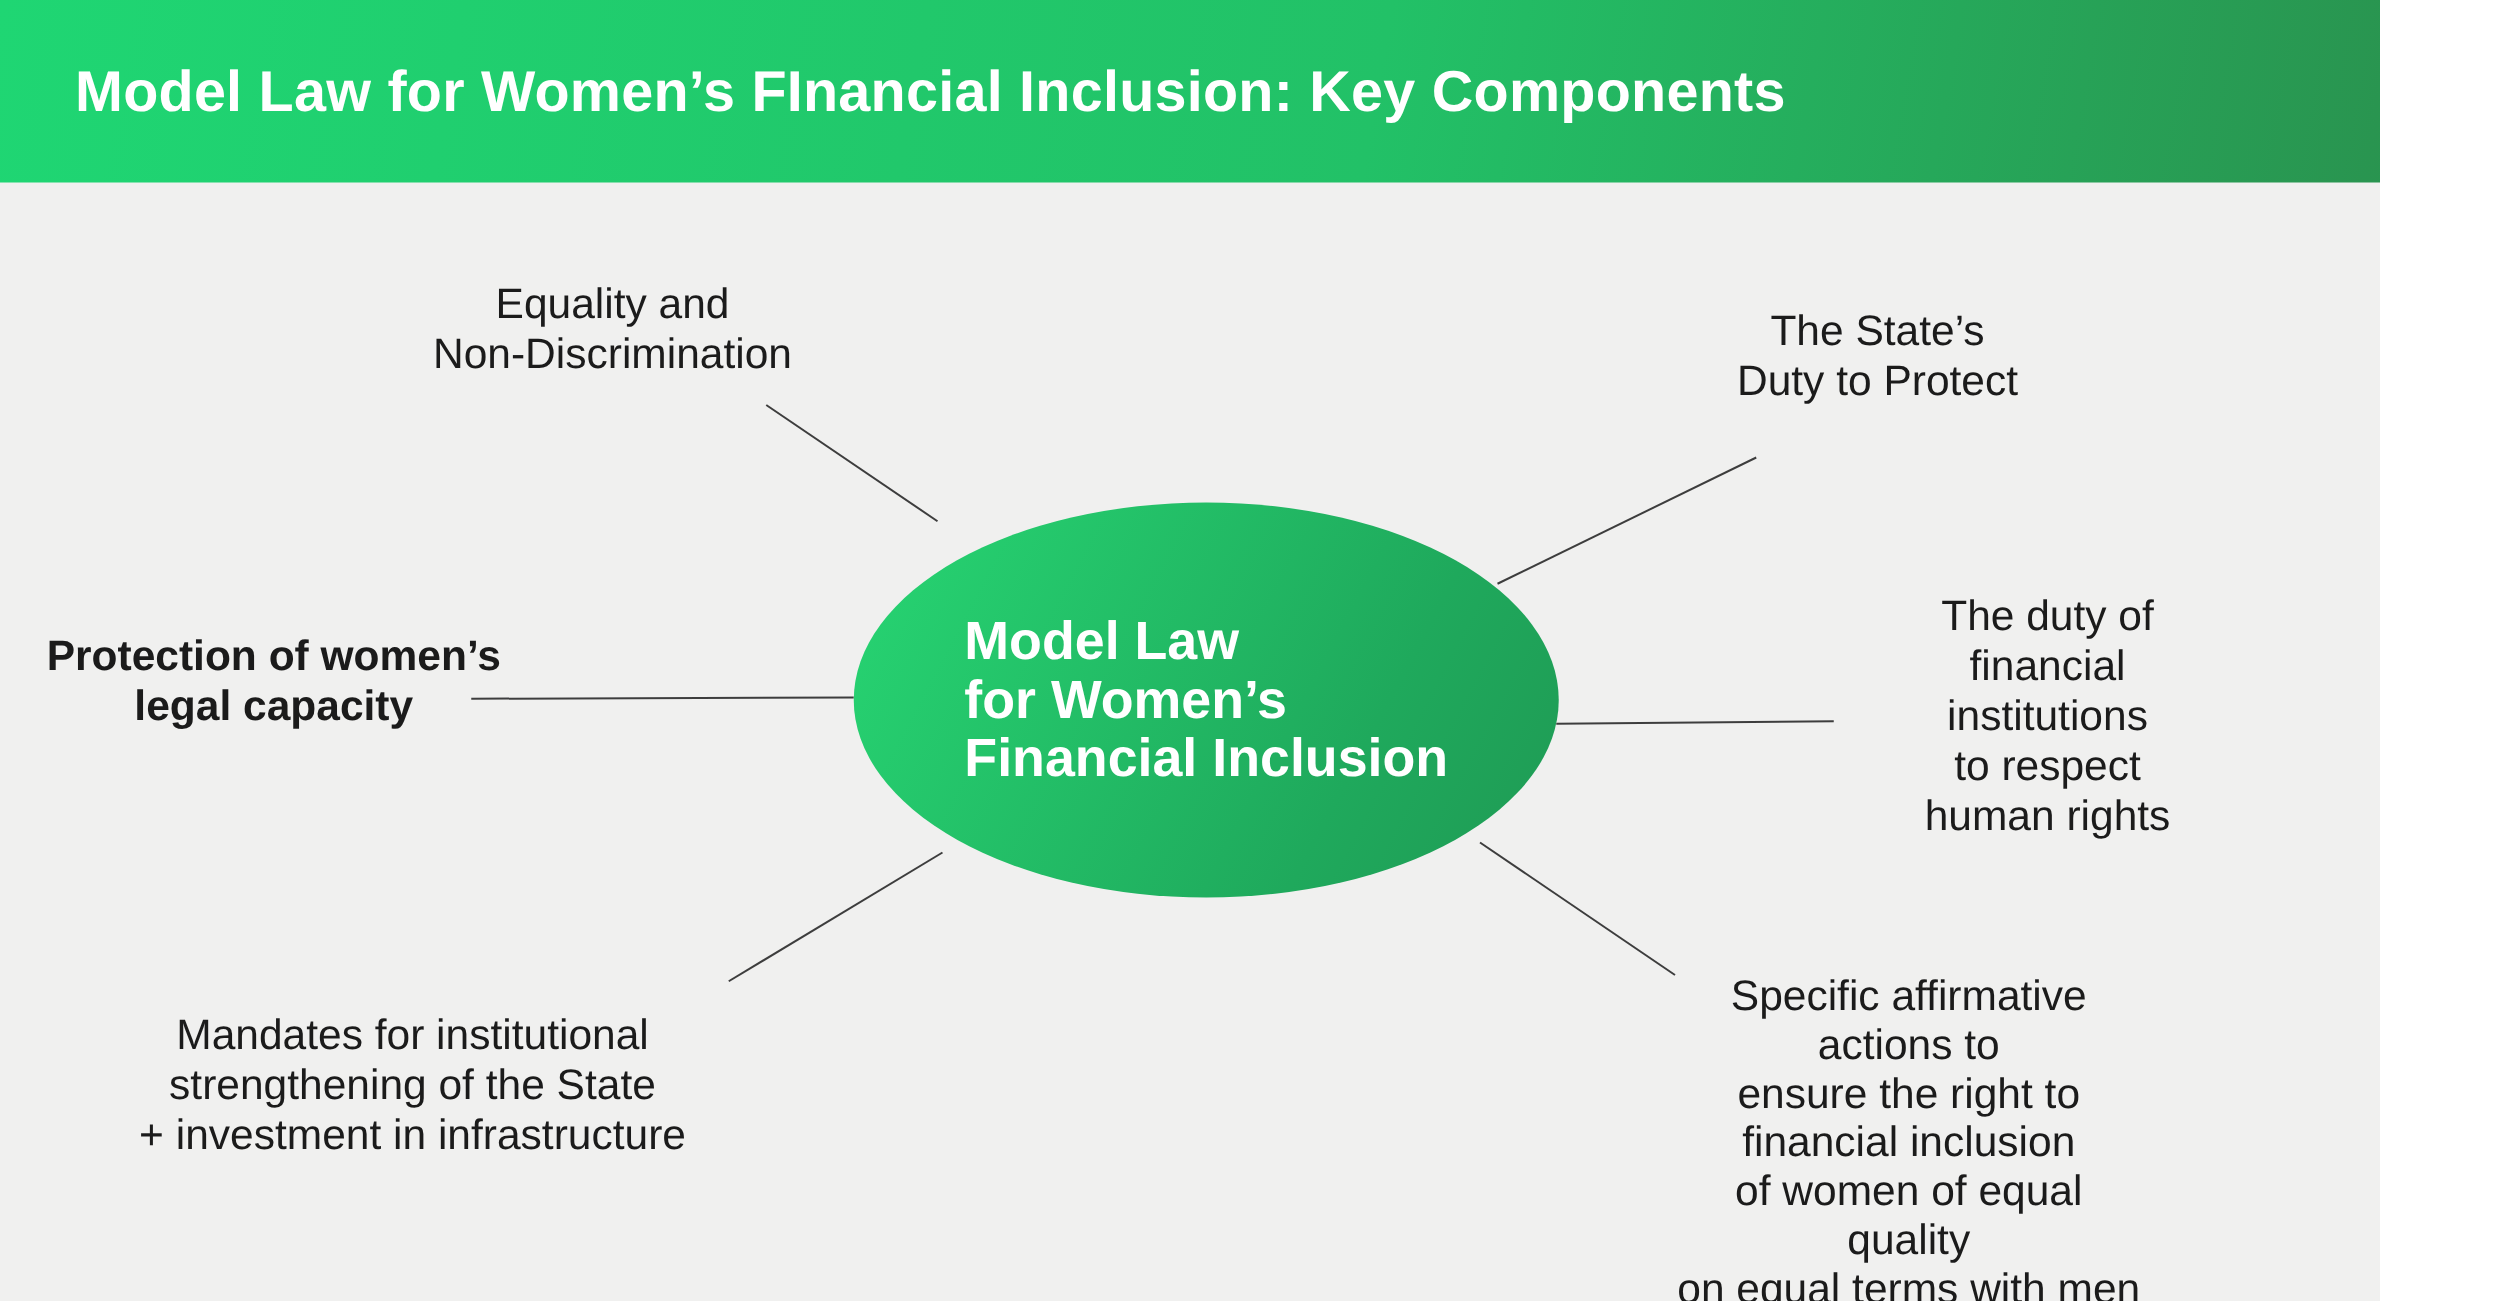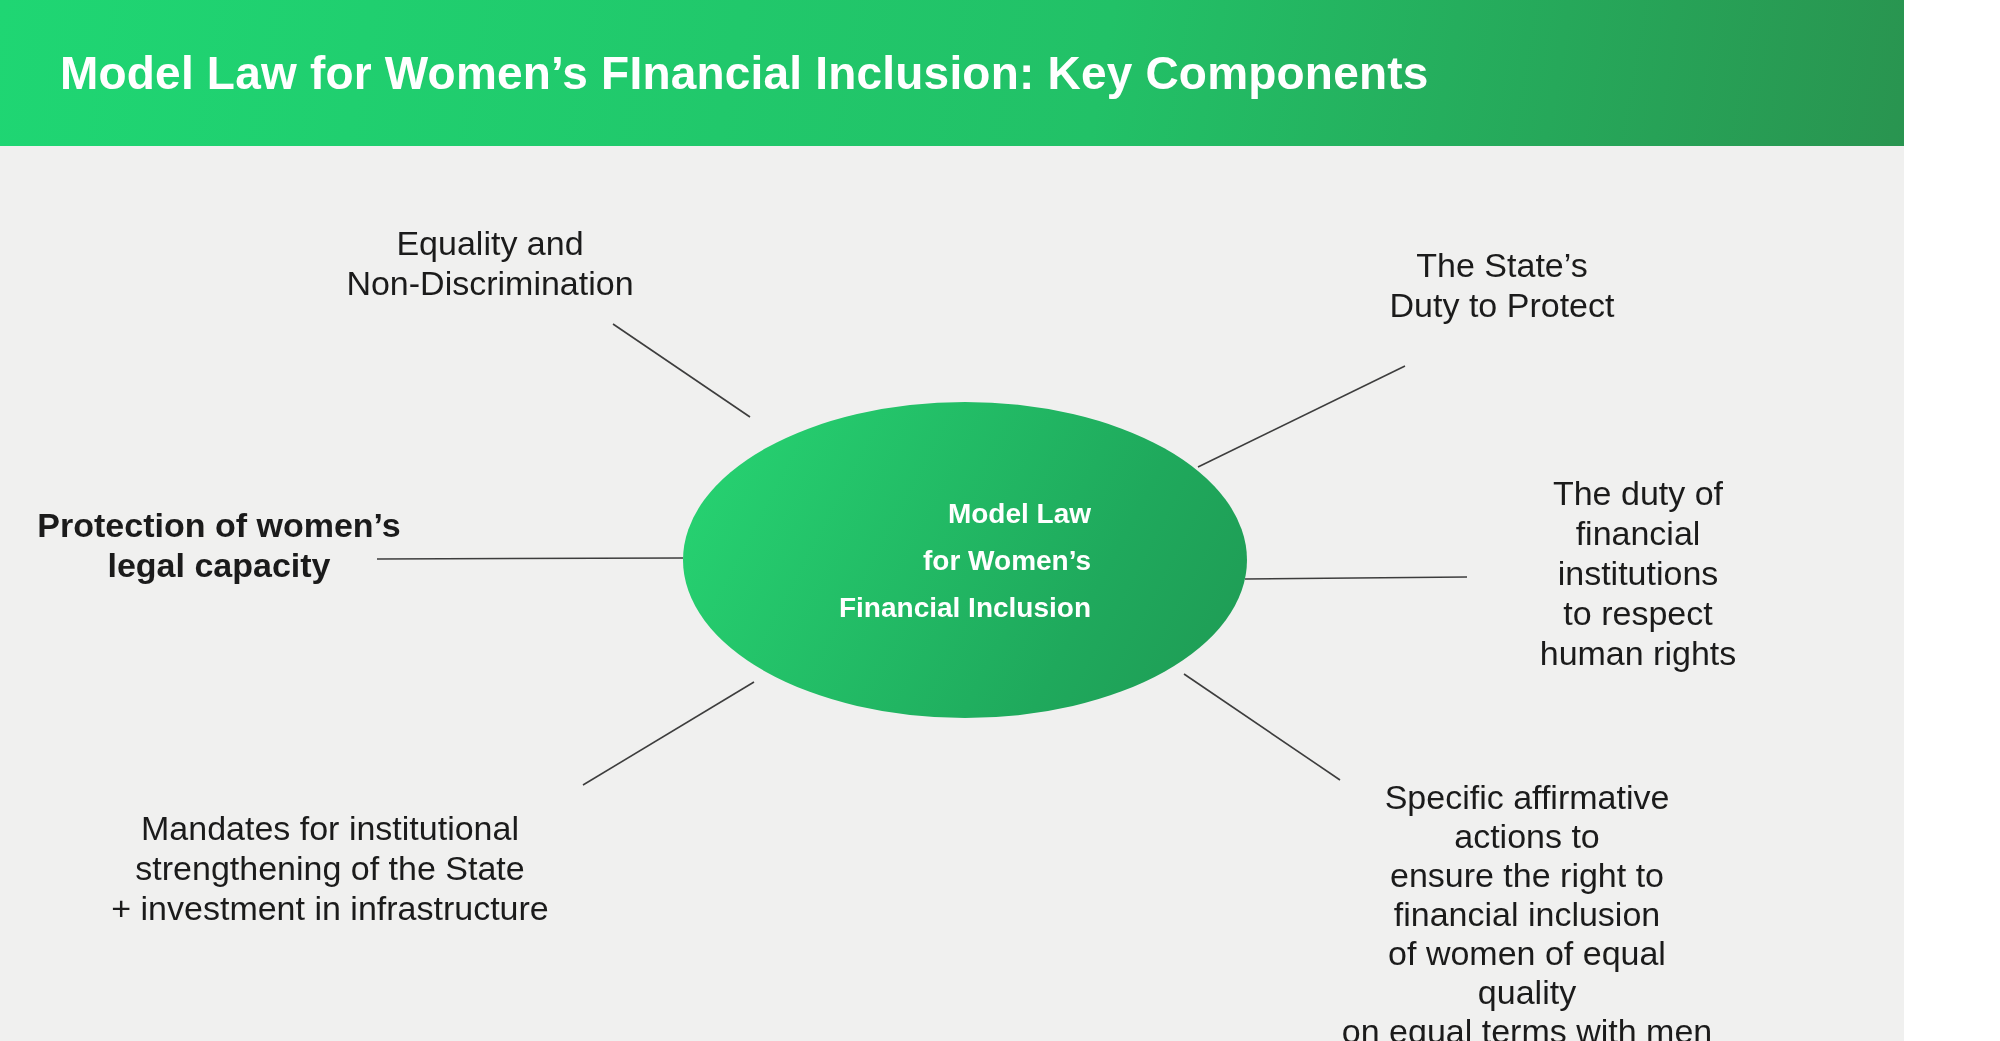--- a/index.html
+++ b/index.html
@@ -51,24 +51,24 @@
     width: 564px;
     height: 316px;
     border-radius: 50%;
     background: linear-gradient(118deg, #27d673 0%, #1fa95c 70%, #1f9a54 100%);
     display: flex;
     align-items: center;
     justify-content: center;
   }
   .center-label {
     color: #ffffff;
-    font-size: 28px;
+    font-size: 43px;
     font-weight: 700;
     line-height: 47px;
-    text-align: right;
+    text-align: left;
     white-space: pre-line;
   }
   
   .node-label {
     position: absolute;
     transform: translateX(-50%);
     color: #1b1b1b;
     font-size: 34px;
     line-height: 40px;
     text-align: center;

